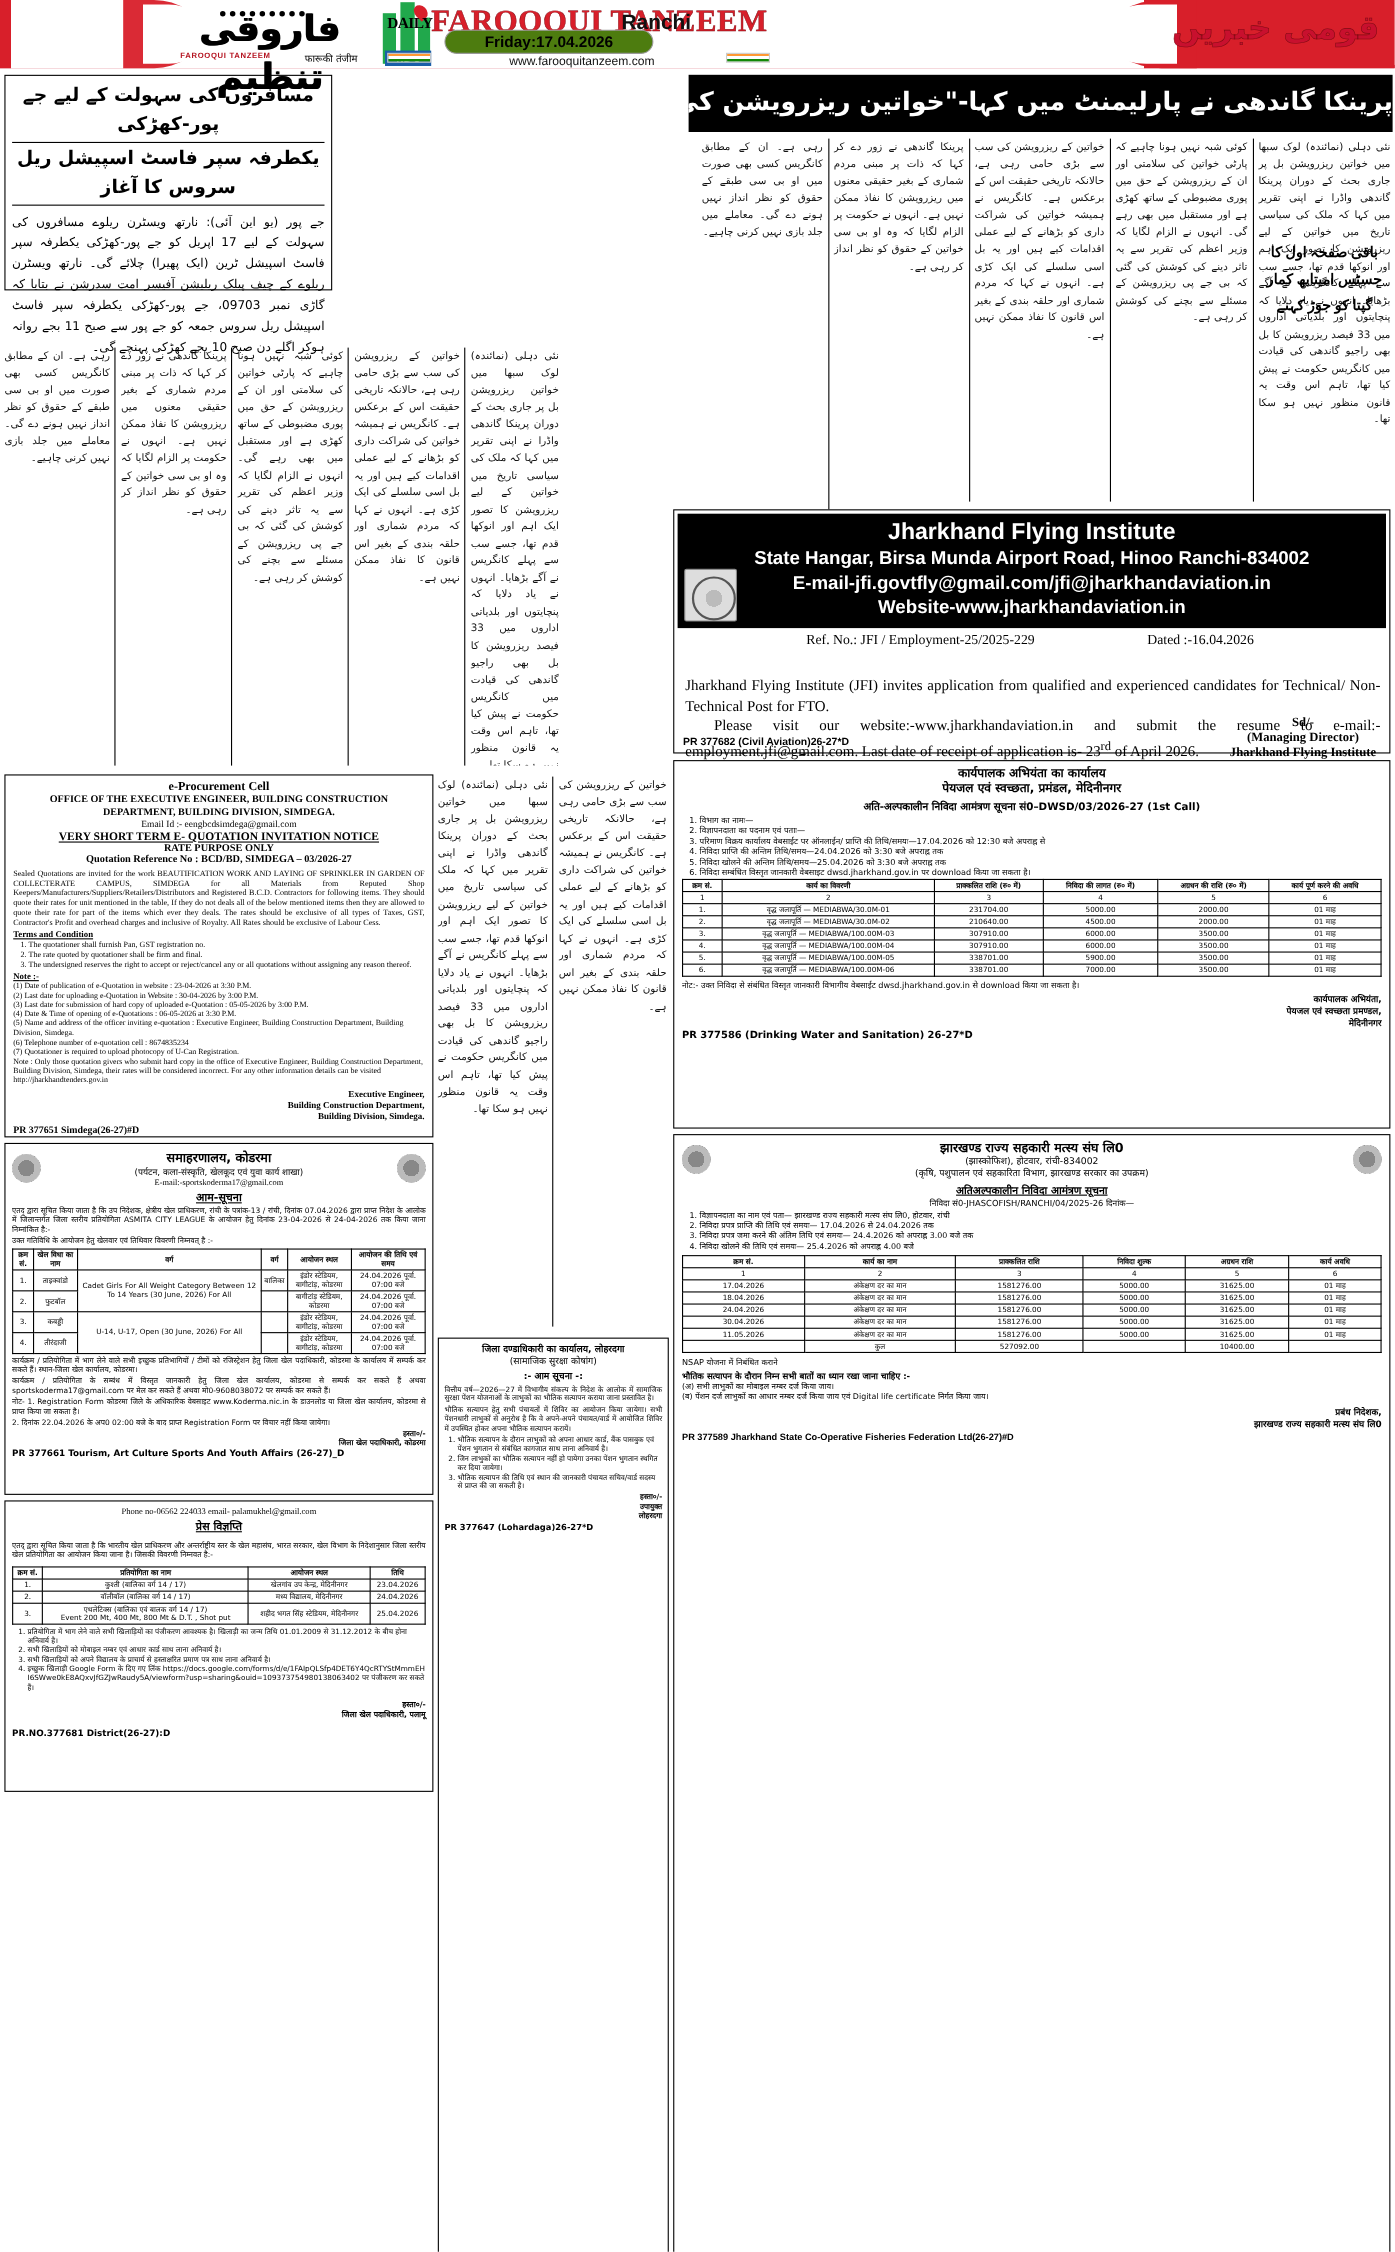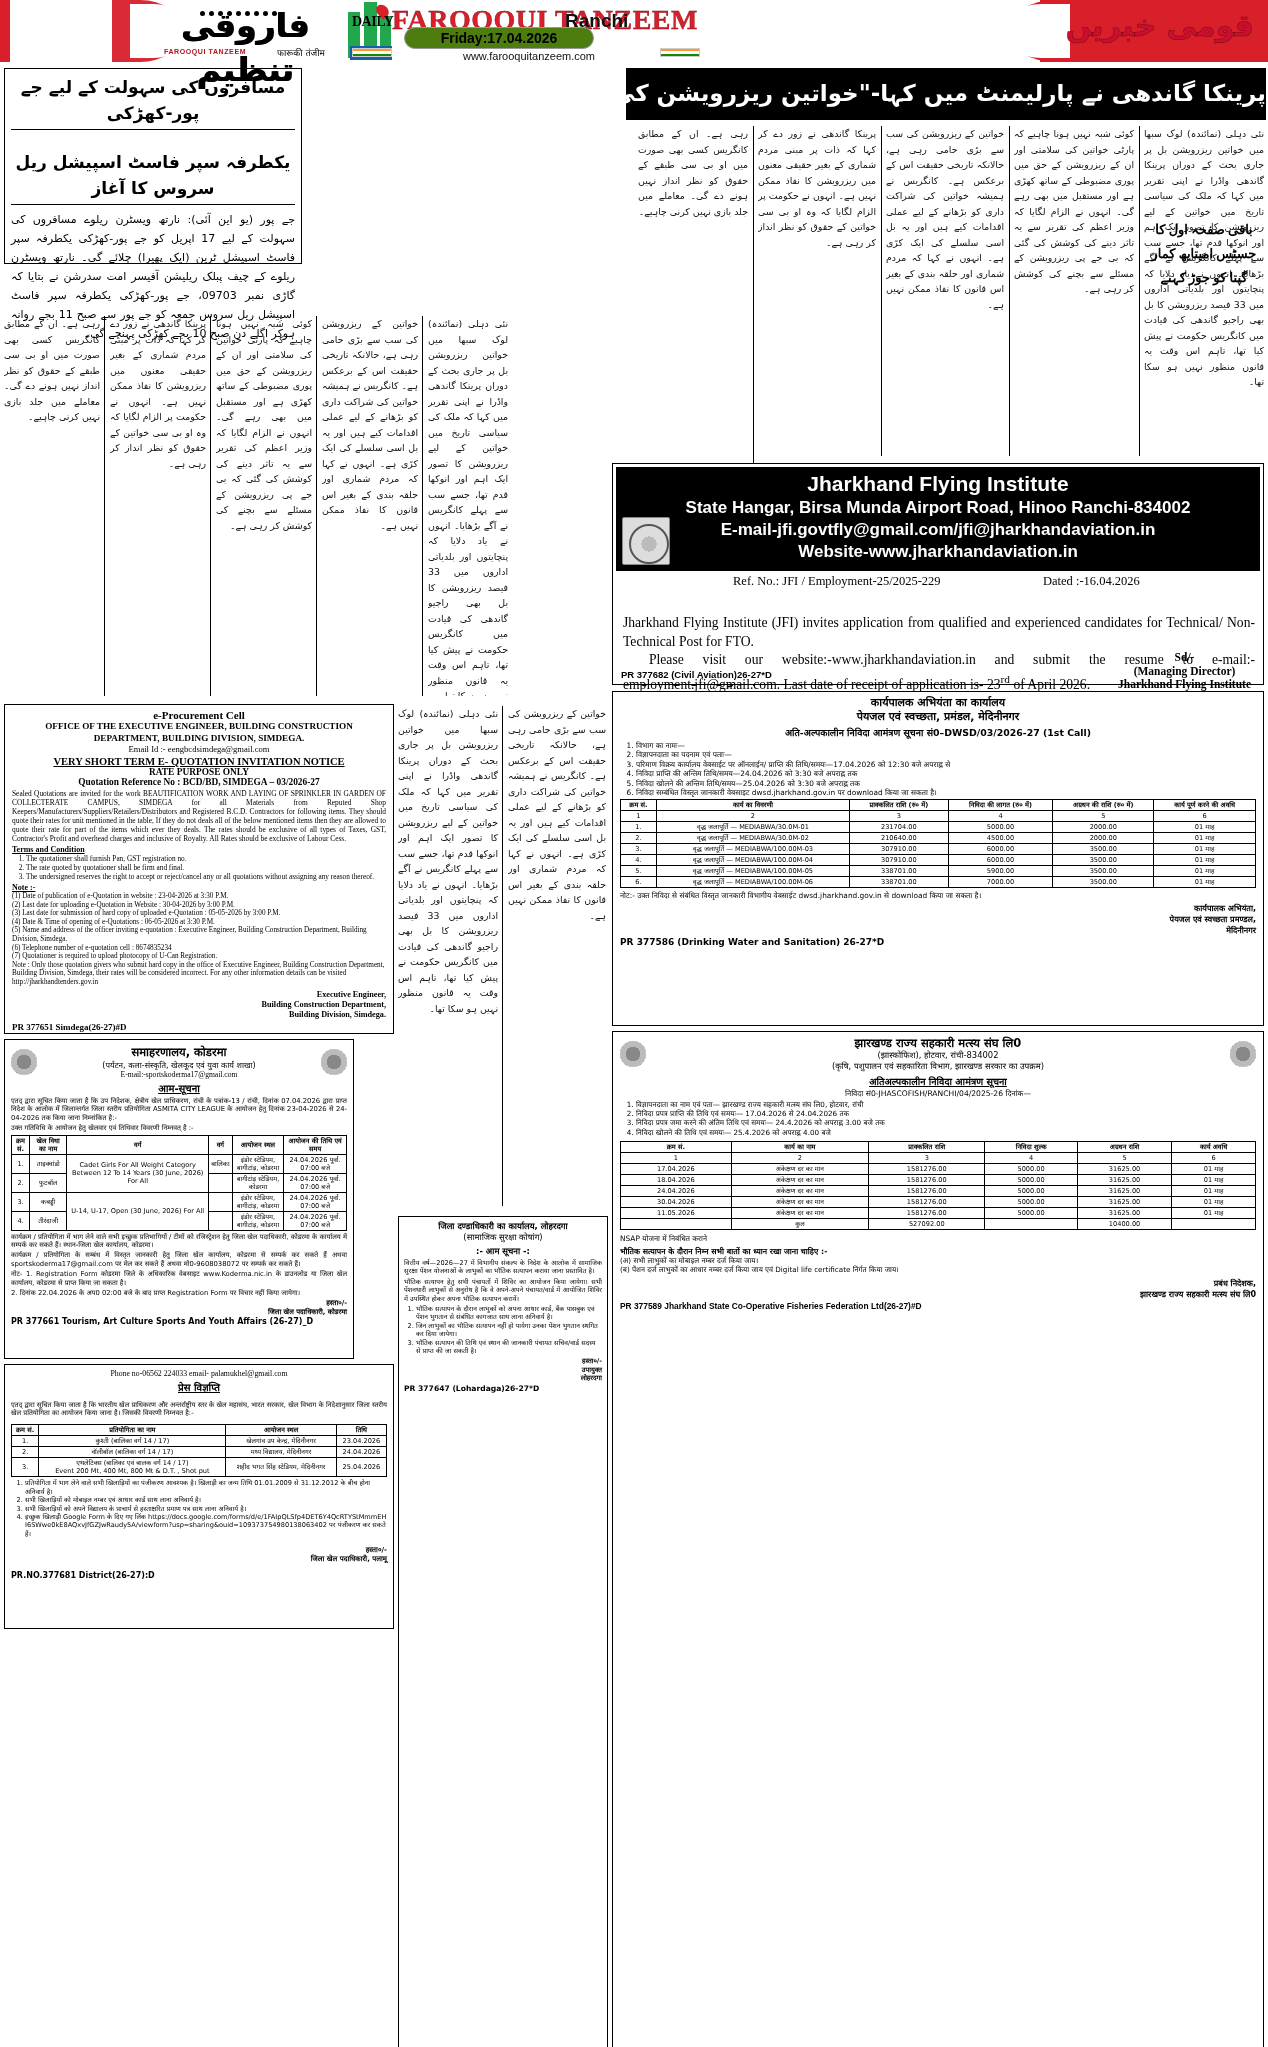--- a/index.html
+++ b/index.html
@@ -69,21 +69,21 @@
      color:#c8102e; font-family:"DejaVu Sans",sans-serif; direction:rtl;
      -webkit-text-stroke:.5px #7a0a12;}
 
   
   .body-area { position:absolute; top:66px; left:0; width:1268px; height:1981px; }
   .art-rail { position:absolute; left:4px; top:2px; width:298px; height:196px;
      border:1.5px solid #000; padding:5px 6px; }
   .art-rail h2 { margin:0; font-size:17px; line-height:26px; text-align:center;
      font-weight:bold; direction:rtl; font-family:"DejaVu Sans",sans-serif;
      border-bottom:1px solid #000; padding-bottom:3px; }
-  .art-rail h2 .ln2 { display:block; border-top:1px solid #000; margin-top:3px; padding-top:19px; }
+  .art-rail h2 .ln2 { display:block; border-top:1px solid #000; margin-top:3px; padding-top:1px; }
   .art-rail p { margin:5px 0 0; font-size:11px; line-height:19px; direction:rtl;
      text-align:justify; font-family:"DejaVu Sans",sans-serif; }
 
   
   .hl-band { position:absolute; right:2px; top:2px; width:640px; height:52px;
      background:#000; color:#fff; }
   .hl-band span { display:block; direction:rtl; text-align:center; font-size:23px;
      font-weight:bold; line-height:50px; font-family:"DejaVu Sans",sans-serif;
      white-space:nowrap; overflow:hidden; }
 
@@ -138,21 +138,21 @@
   .simdega .t4 { text-align:center; font-size:10.5px; font-weight:bold; text-decoration:underline; margin-top:2px;}
   .simdega .t5 { text-align:center; font-size:9.4px; font-weight:bold; }
   .simdega .t6 { font-size:7.4px; line-height:9px; text-align:justify; margin-top:2px;}
   .simdega .hh { font-size:8px; font-weight:bold; text-decoration:underline; margin-top:2px;}
   .simdega ol { margin:0; padding-inline-start:14px; font-size:7.3px; line-height:9px;}
   .simdega .note { font-size:7.2px; line-height:8.6px; }
   .simdega .sign { text-align:right; font-size:8.2px; font-weight:bold; line-height:10px; margin-top:3px;}
   .simdega .pr { font-size:9px; font-weight:bold; margin-top:2px; }
 
   
-  .koderma { position:absolute; left:4px; top:973px; width:350px; height:320px;
+  .koderma { position:absolute; left:4px; top:973px; width:390px; height:320px;
      border:1.4px solid #000; padding:4px 6px; font-family:"DejaVu Sans",sans-serif; }
   .emb { width:26px; height:26px; border-radius:50%; background:
      radial-gradient(circle,#888 0 40%,#bbb 40% 70%,#777 70% 100%); display:inline-block; }
   .koderma .kh { text-align:center; font-size:11.5px; font-weight:bold; }
   .koderma .ks { text-align:center; font-size:8px; }
   .koderma .kmail { text-align:center; font-size:7.6px; font-family:"Liberation Serif",serif;}
   .koderma .kt { text-align:center; font-size:10px; font-weight:bold; text-decoration:underline; margin:2px 0;}
   .koderma p { font-size:6.8px; line-height:8.4px; margin:2px 0; text-align:justify;}
   table.tbl { width:100%; border-collapse:collapse; font-size:6.6px; }
   table.tbl th, table.tbl td { border:.6px solid #000; padding:1px 2px; text-align:center;

